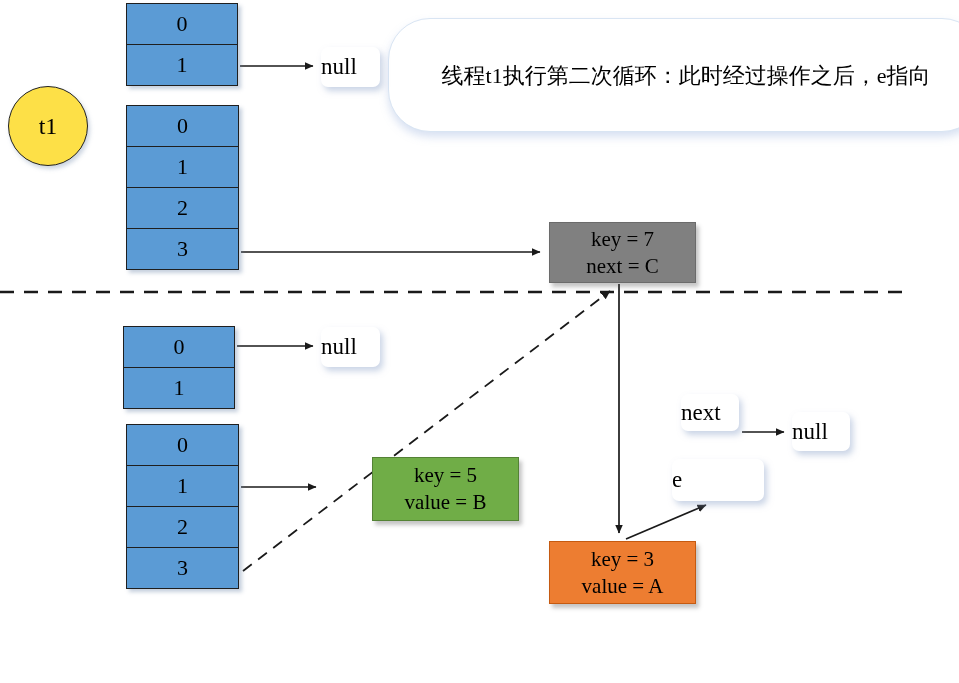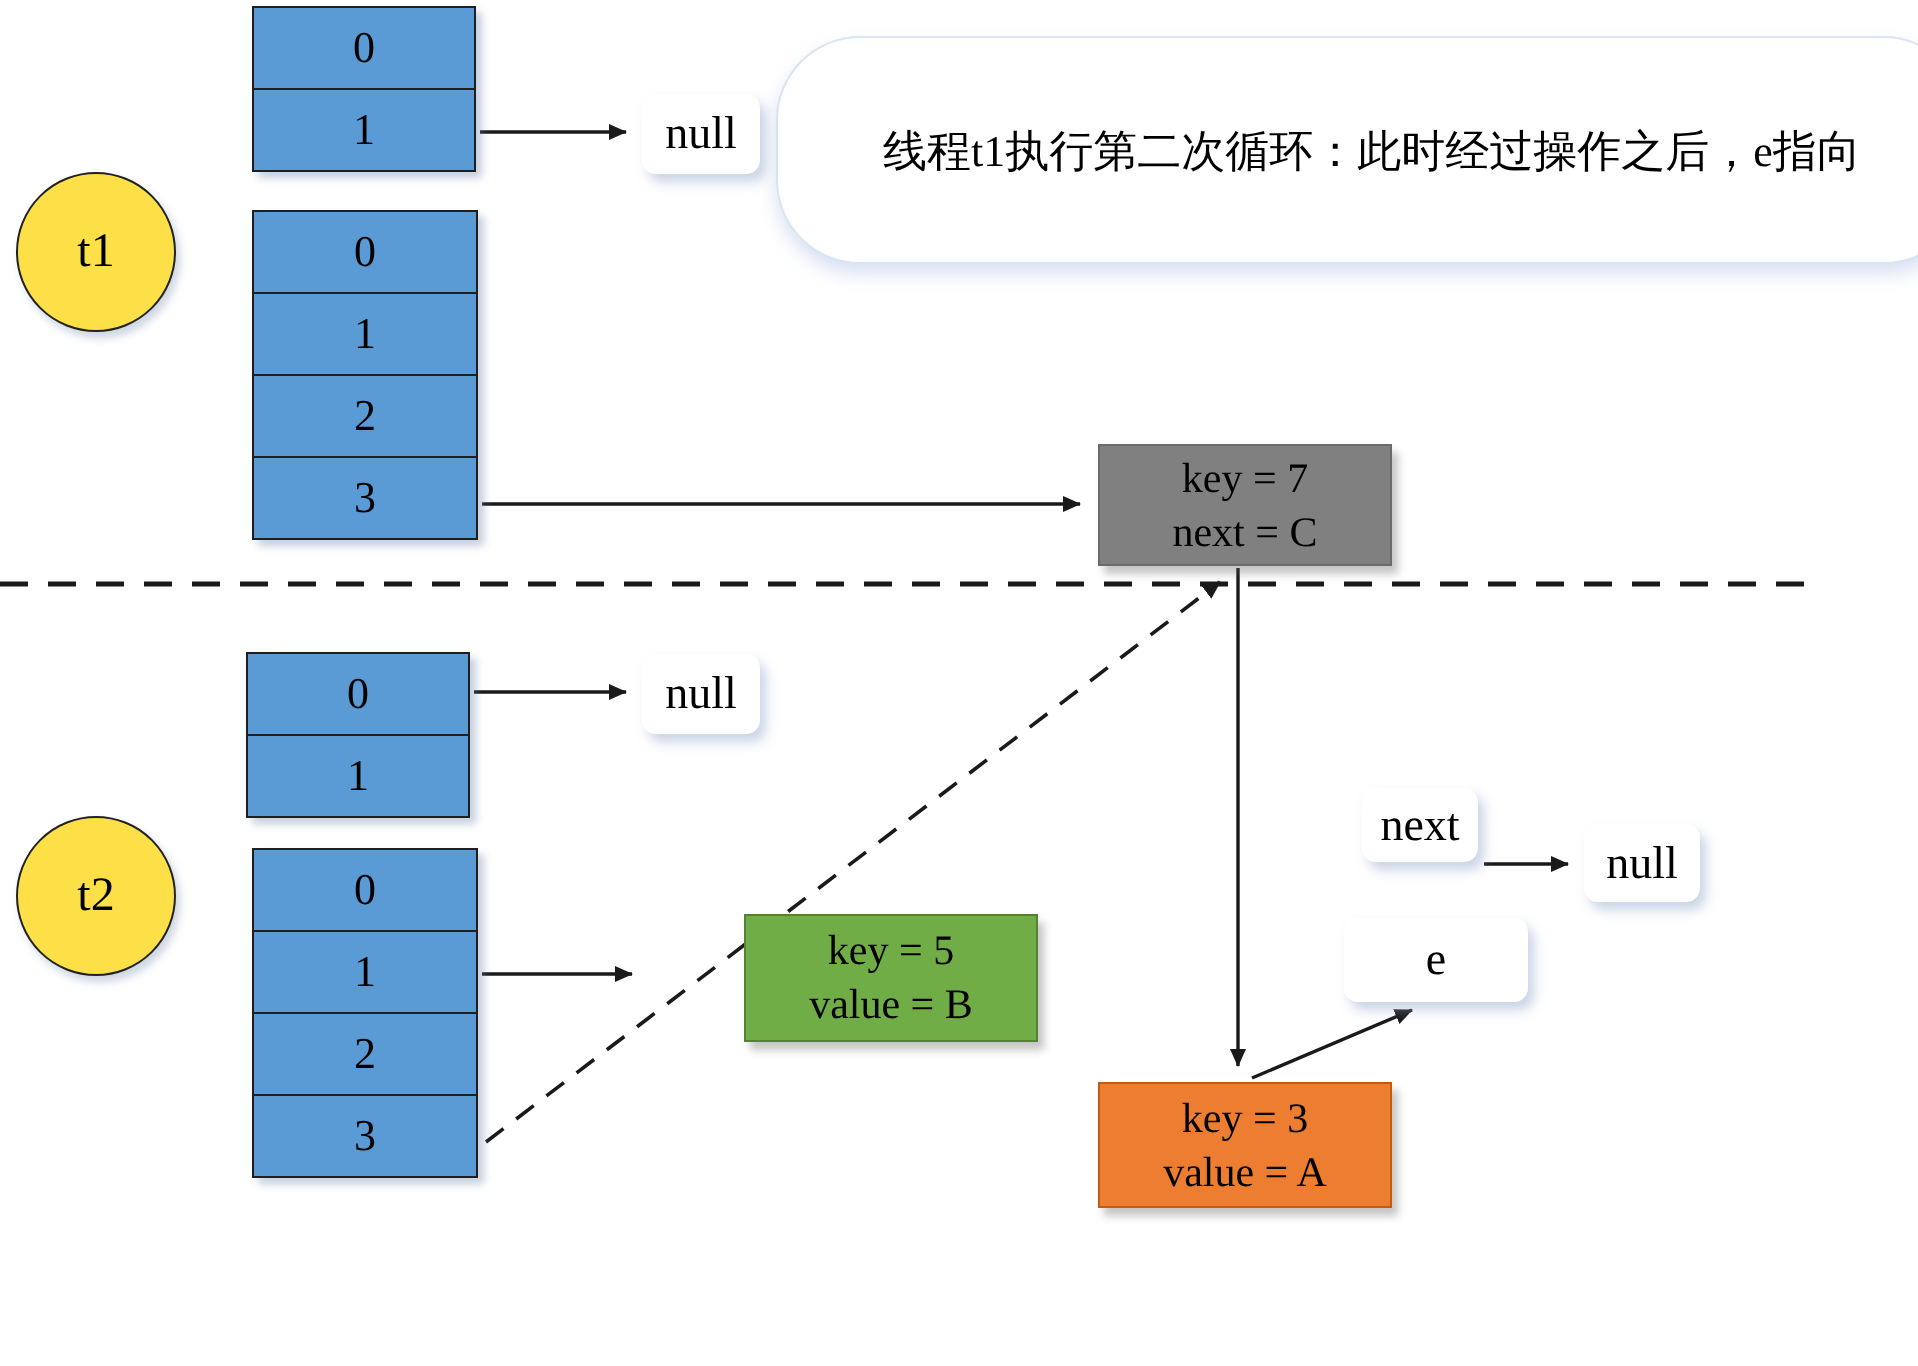--- a/index.html
+++ b/index.html
@@ -31,21 +31,21 @@
     display:flex;flex-direction:column;align-items:center;justify-content:center;
     font-size:21px;line-height:27px;color:#000;text-align:right;
     box-shadow:3px 4px 4px rgba(90,90,90,.35);
   }
   .kv-gray  {background:#808080;border:1px solid #6b6b6b;}
   .kv-green {background:#70AD47;border:1px solid #548235;margin-left:48px;}
   .kv-orange{background:#ED7D31;border:1px solid #c55a11;}
   
   .tag-label{
     background:#fff;border-radius:7px;
-    display:flex;align-items:center;justify-content:center;
+    display:flex;align-items:center;
     font-size:23px;color:#000;
     box-shadow:3px 4px 6px rgba(150,170,205,.5);
   }
   
   .bubble{
     background:#fff;border:1.6px solid #D9E5F3;
     box-shadow:0 5px 9px rgba(142,169,219,.35), inset 0 0 0 1px #fff;
     display:flex;flex-direction:column;align-items:center;justify-content:center;
     color:#000;text-align:center;
   }
@@ -106,23 +106,20 @@
 
   <div class="abs tag-label" style="left:321px;top:47px;width:59px;height:40px;">
     <span>null</span>
   </div>
 
   <div class="abs kv-node kv-gray" style="left:549px;top:222px;width:145px;height:59px;">
     <div>key = 7</div>
     <div>next = C</div>
   </div>
 
-  <div class="abs thread-circle" style="left:8px;top:408px;">
-    <span>t2</span>
-  </div>
 
   <div class="abs bucket-array" style="left:123px;top:326px;width:110px;">
     <div class="bucket-cell">0</div>
     <div class="bucket-cell">1</div>
   </div>
 
   <div class="abs tag-label" style="left:321px;top:327px;width:59px;height:40px;">
     <span>null</span>
   </div>
 

